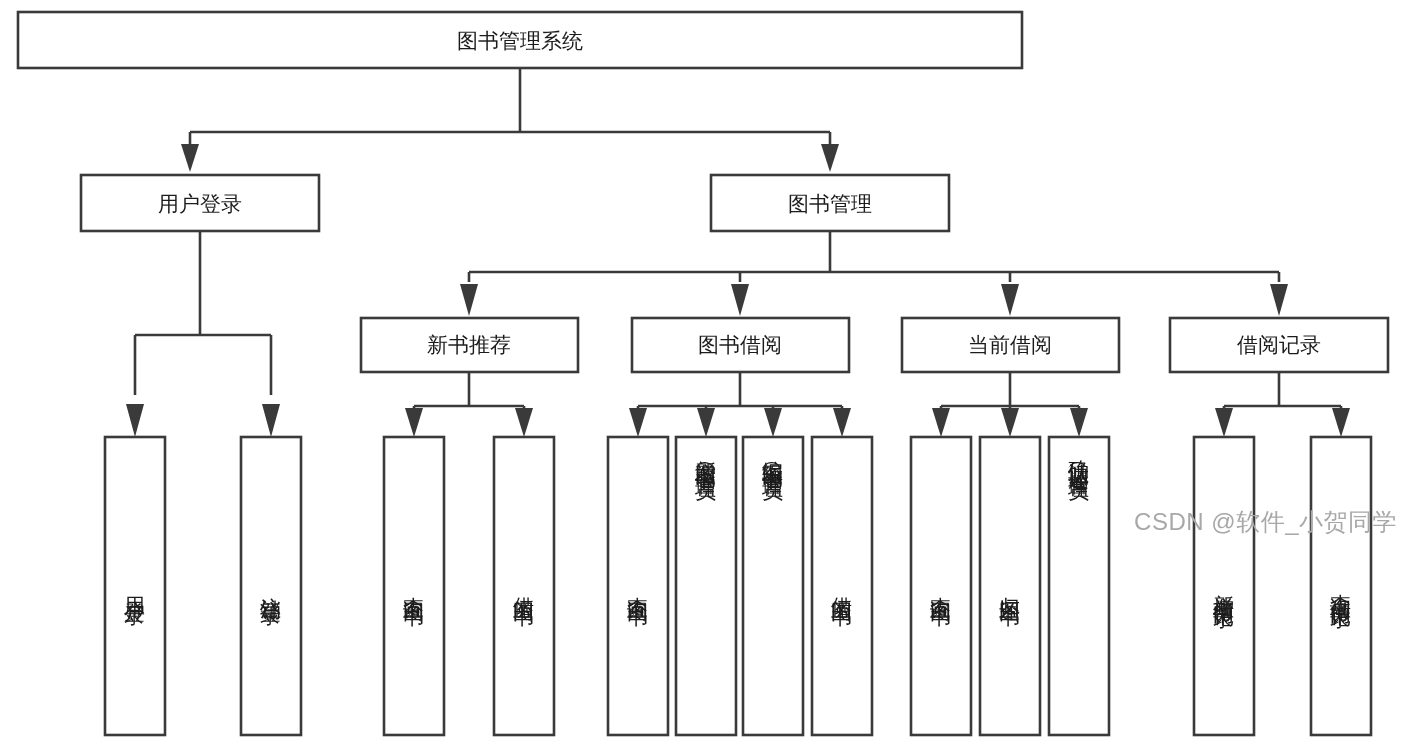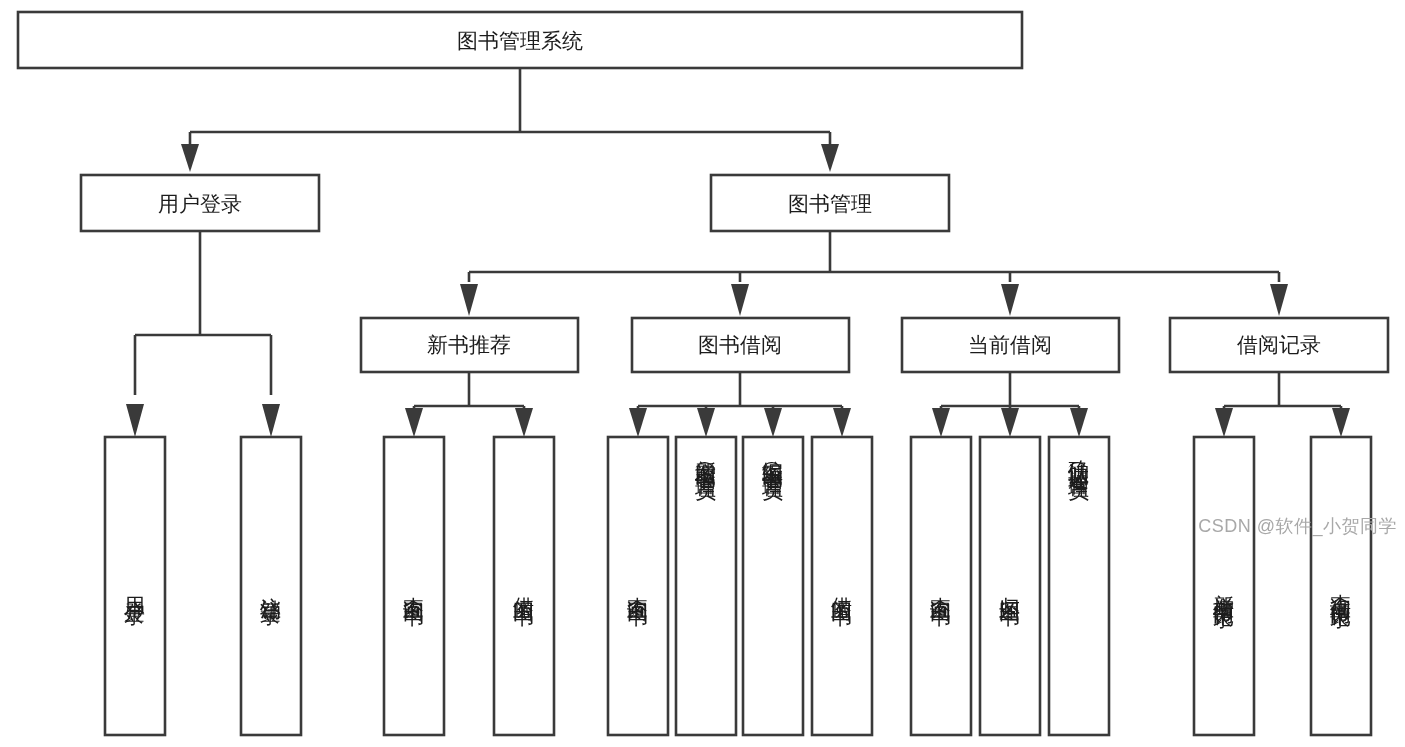--- a/index.html
+++ b/index.html
@@ -65,21 +65,21 @@
     color: #1c1c1c;
     letter-spacing: 3px;
     white-space: nowrap;
     text-align: center;
   }
   .watermark {
     position: absolute;
     right: 8px;
     bottom: 6px;
     font-family: "Liberation Sans", "DejaVu Sans", sans-serif;
-    font-size: 18px;
+    font-size: 24px;
     color: #a8a8a8;
     white-space: nowrap;
     letter-spacing: 0.5px;
   }
 </style>
 </head>
 <body>
 
 <div id="diagram-root">
 

